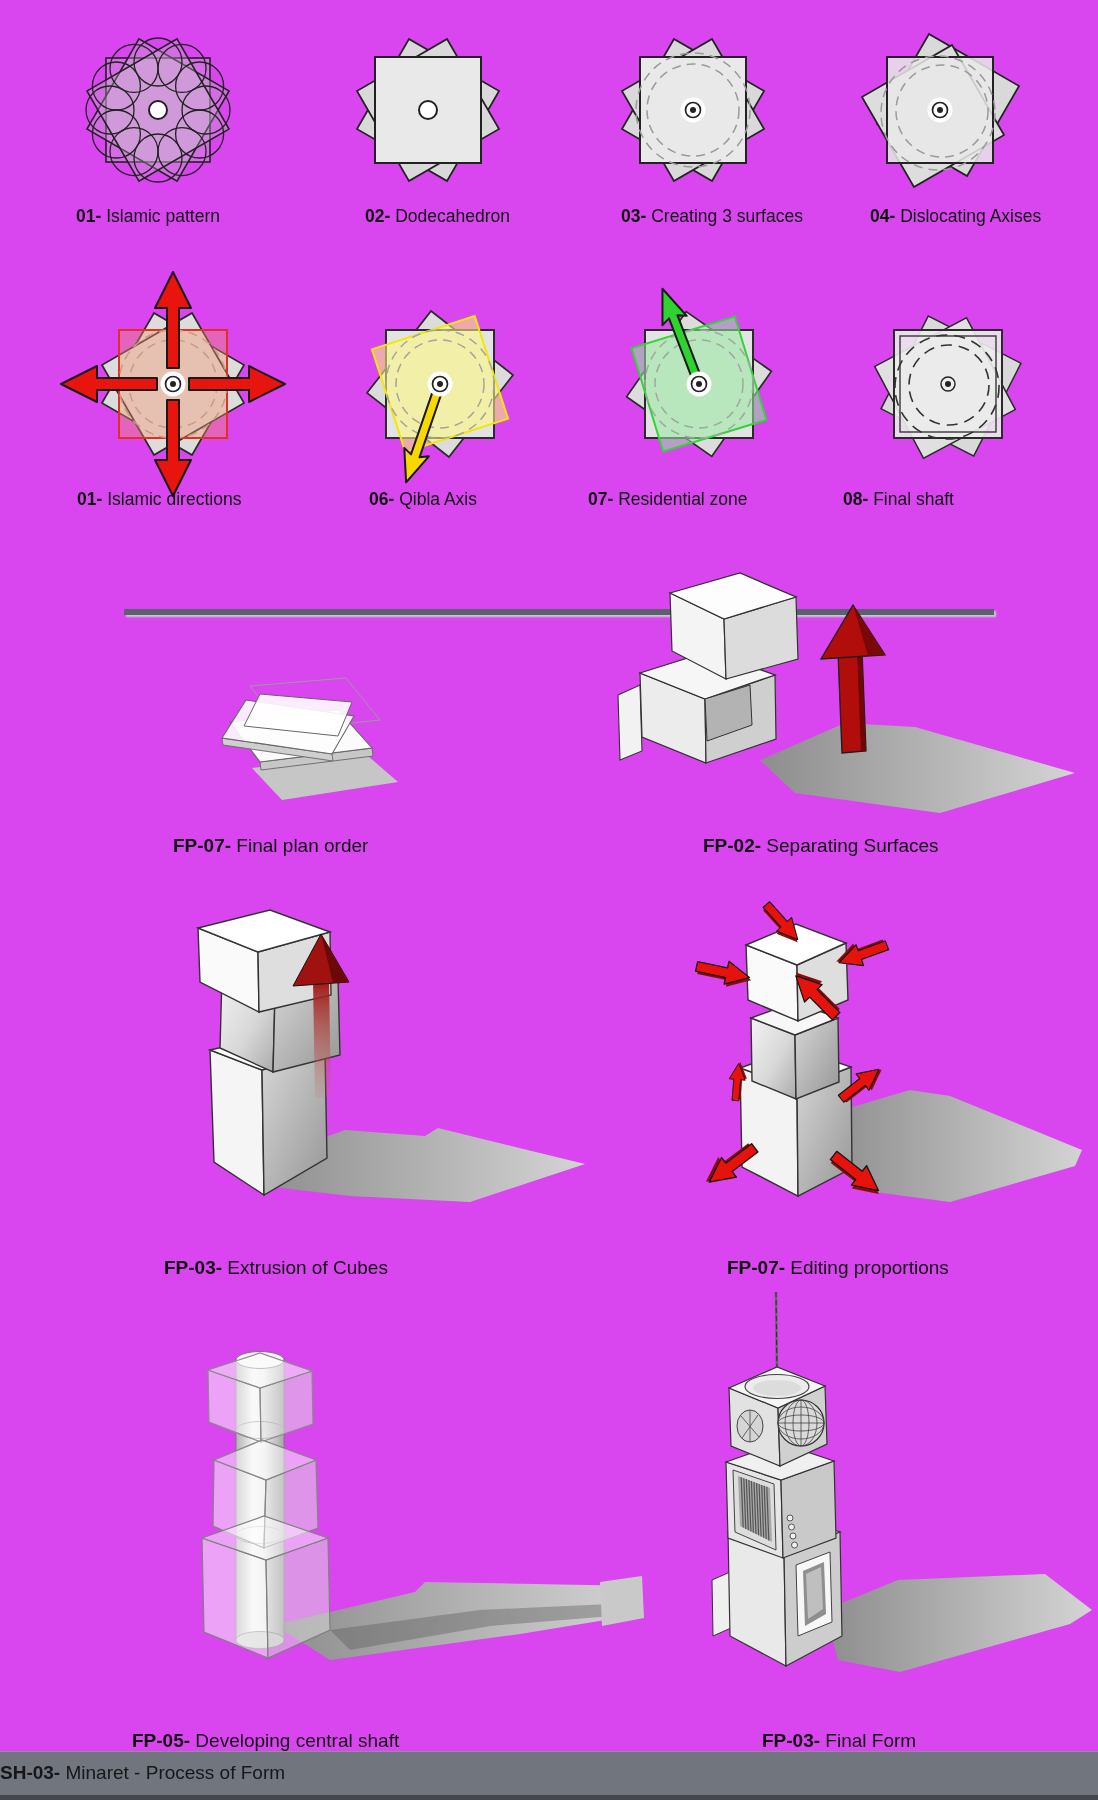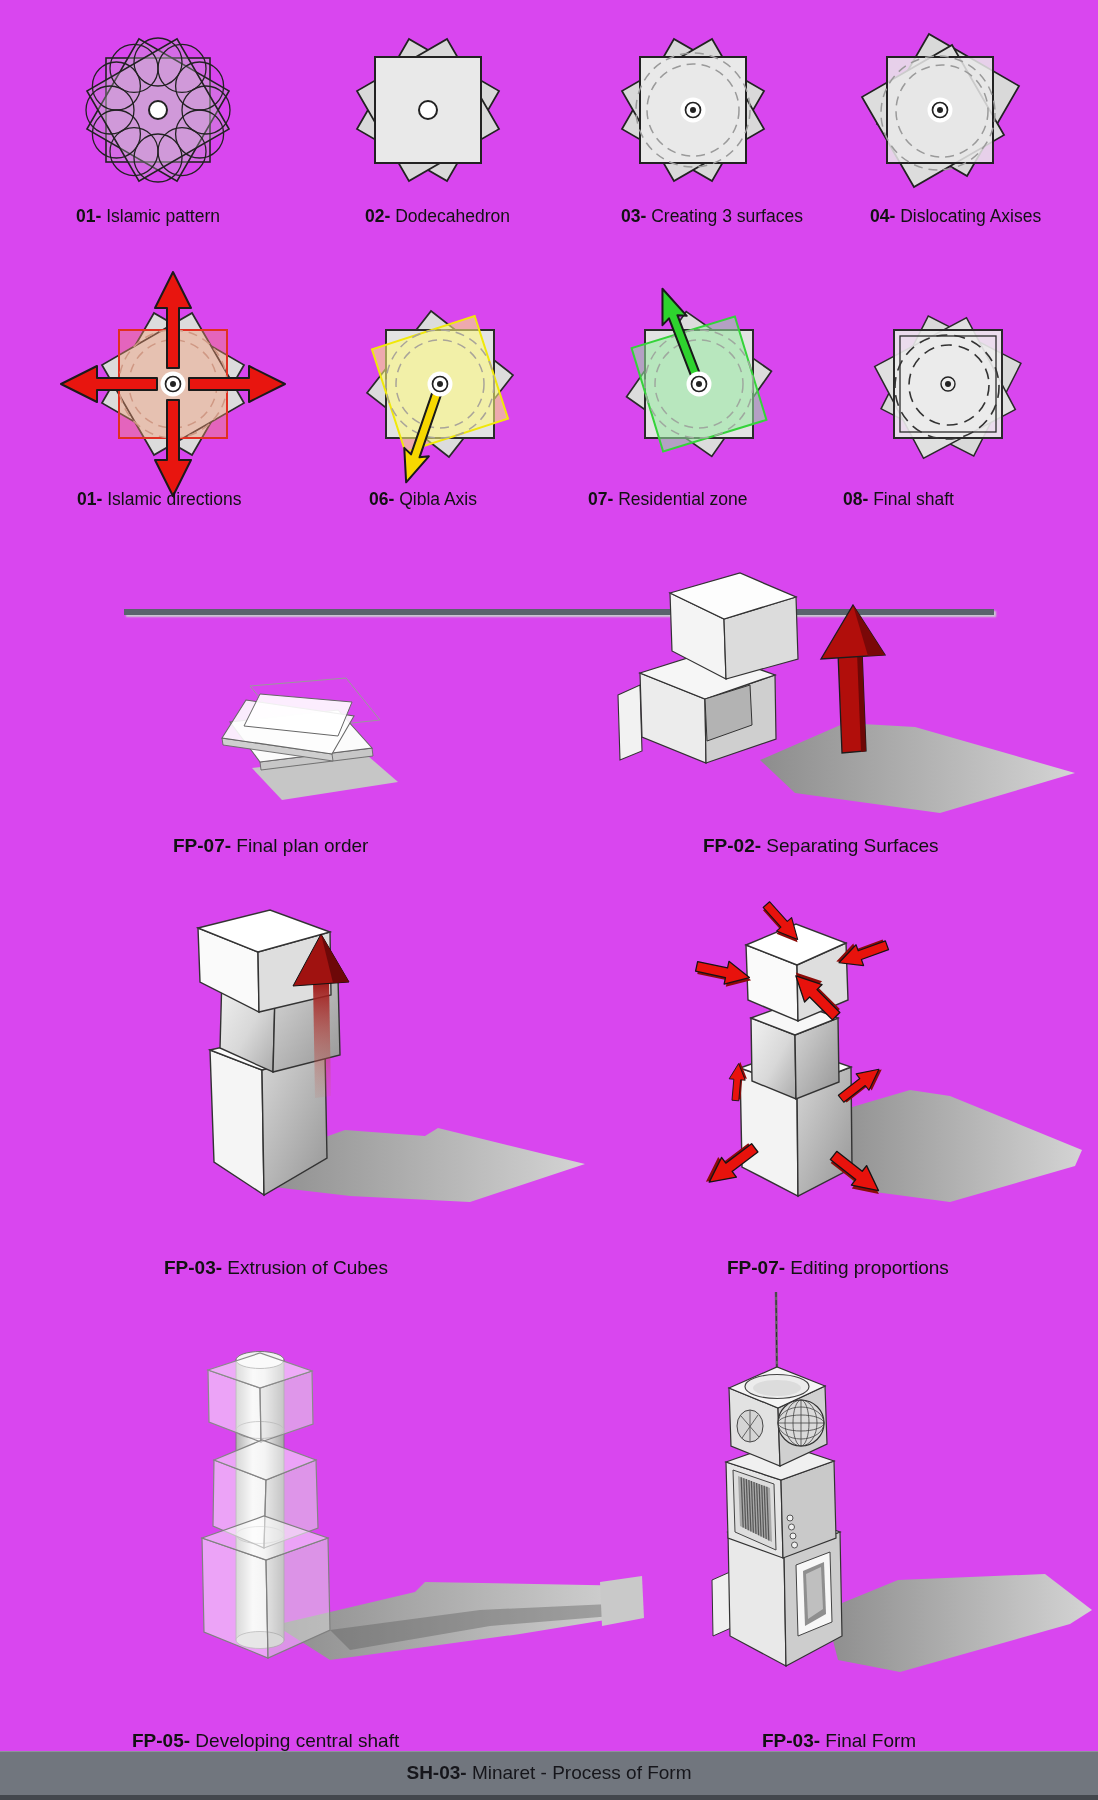--- a/index.html
+++ b/index.html
@@ -7,21 +7,21 @@
           font-family:"Liberation Sans","DejaVu Sans",sans-serif;color:#141414;}
   .lbl{position:absolute;white-space:nowrap;color:#121212;}
   .lbl.t{font-size:17.5px;}
   .lbl.f{font-size:19px;}
   .lbl b{font-weight:bold;}
   .diagram{position:absolute;}
   #divider{position:absolute;left:124px;top:609px;width:870px;height:6px;background:#5a636d;
            box-shadow:2px 2px 2px #c9cccf;}
   .footer{position:absolute;left:0;top:1751px;width:1098px;height:49px;background:#71767e;border-top:1px solid #8d929a;}
   .footer-strip{position:absolute;bottom:0;left:0;right:0;height:6px;background:#43474d;}
-  .footer-text{text-align:center;line-height:41px;font-size:19px;color:#16161b;}
+  .footer-text{text-align:left;line-height:41px;font-size:19px;color:#16161b;}
 </style>
 </head>
 <body>
 
 <div id="canvas">
 
   <svg width="0" height="0" style="position:absolute">
     <defs>
       <linearGradient id="gside" x1="0" y1="0" x2="1" y2="1">
         <stop offset="0" stop-color="#d6d6d6"></stop>

